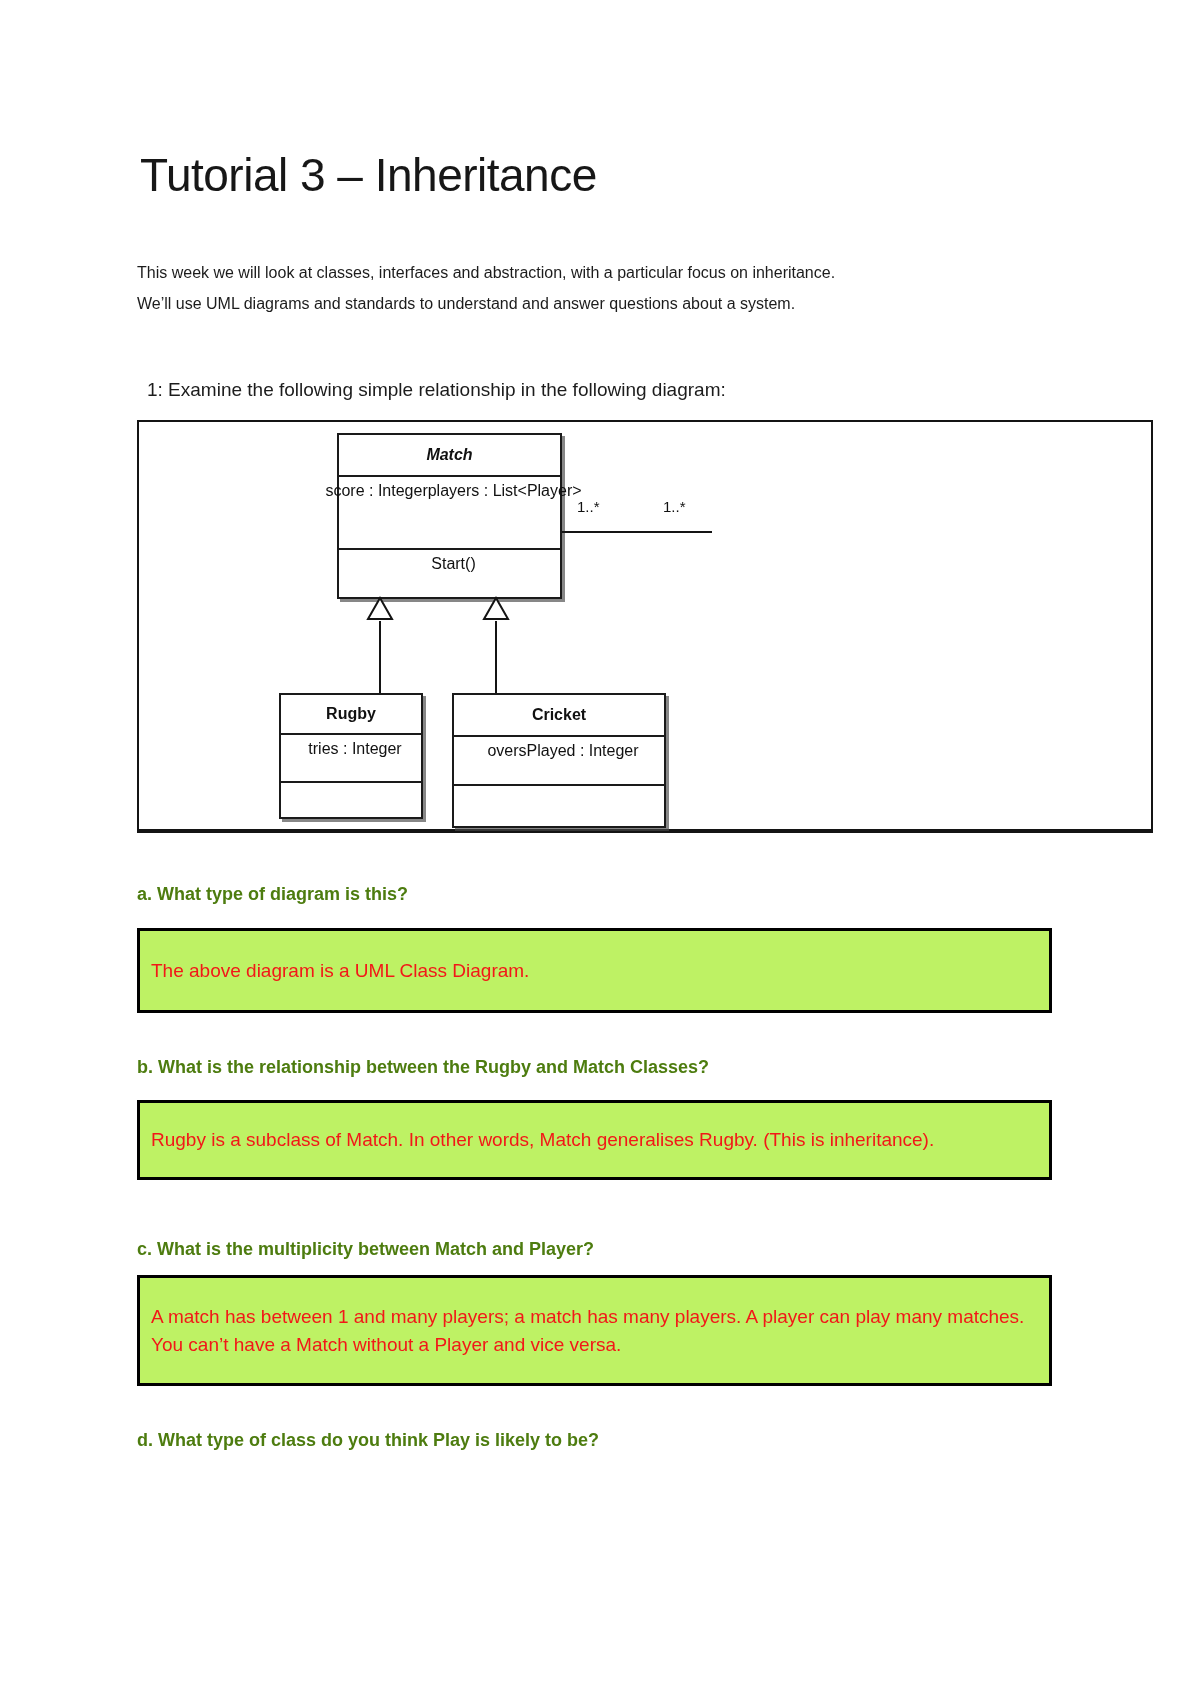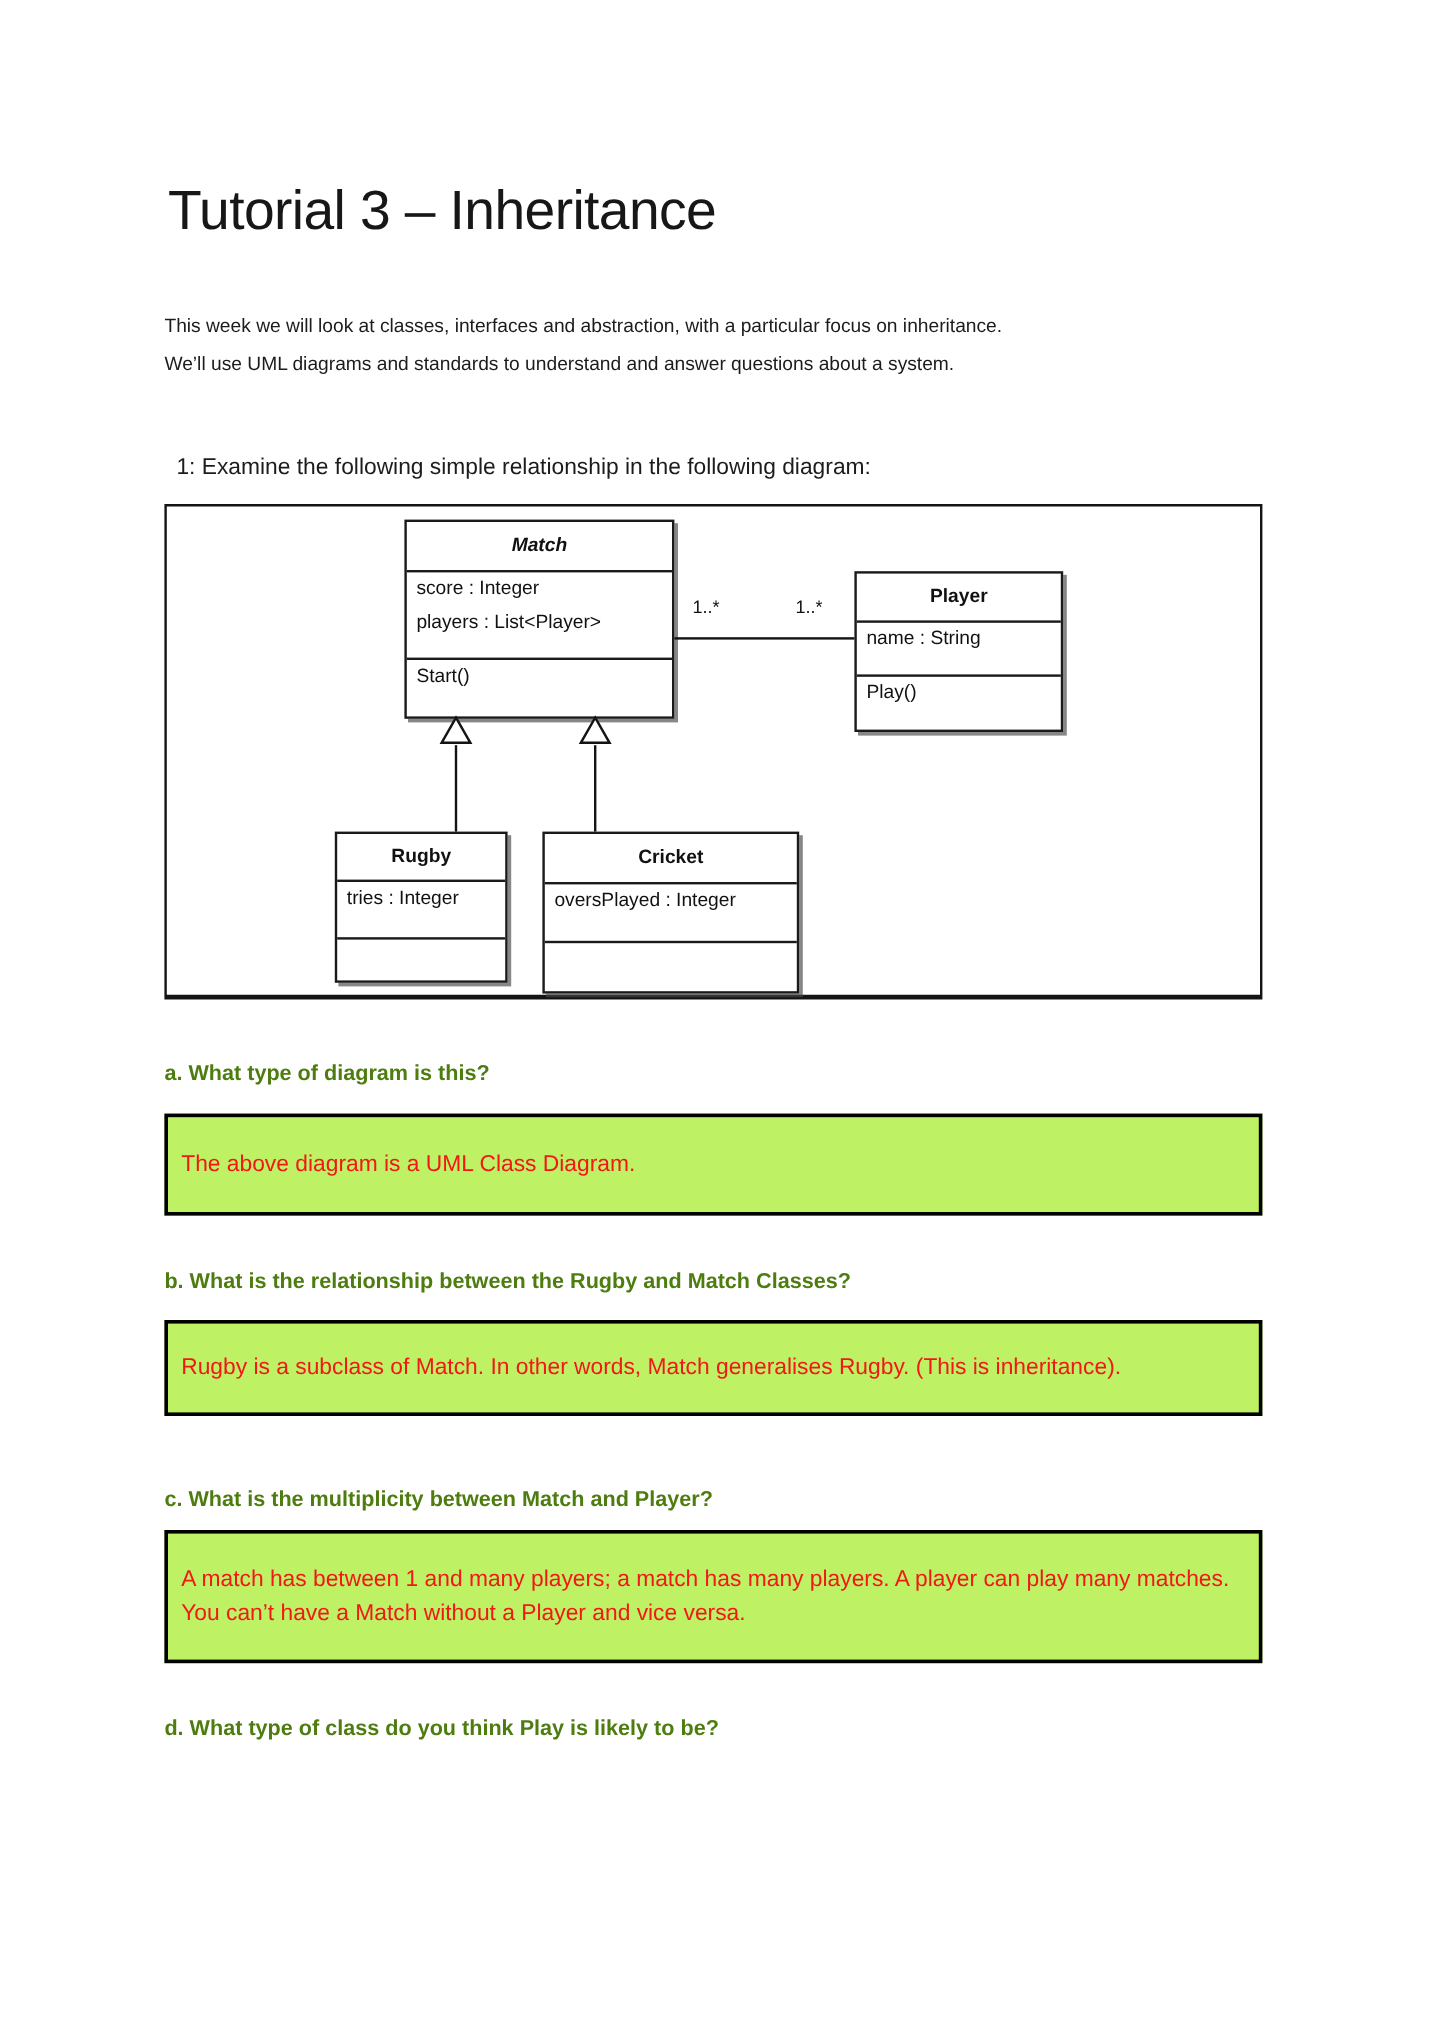--- a/index.html
+++ b/index.html
@@ -10,33 +10,33 @@
   .title{
     position:absolute;left:140px;top:148px;font-size:46px;font-weight:400;
     letter-spacing:-0.5px;color:#171717;white-space:nowrap;
   }
   .bodytext{font-size:16px;line-height:31px;color:#1c1c1c;}
   .intro{position:absolute;left:137px;top:257px;white-space:nowrap;}
   .exercise{position:absolute;left:137px;top:379px;font-size:19px;white-space:nowrap;margin-left:10px;}
 
   
   .frame{
-    position:absolute;left:137px;top:420px;width:915px;height:413px;
+    position:absolute;left:137px;top:420px;width:1016px;height:413px;
     border:2px solid #141414;border-bottom-width:4px;background:#ffffff;box-sizing:border-box;
   }
   .klass{
     position:absolute;background:#ffffff;border:2px solid #1a1a1a;box-sizing:border-box;
     box-shadow:3px 3px 0 rgba(70,70,70,0.65);font-size:16px;color:#111111;
   }
   .kname{
     display:flex;align-items:center;justify-content:center;
     border-bottom:2px solid #1a1a1a;font-weight:700;box-sizing:content-box;
   }
   .kname.abstract{font-style:italic;}
-  .kcomp{display:flex;flex-direction:column;padding-left:8px;box-sizing:content-box;}
+  .kcomp{display:flex;flex-direction:row;justify-content:center;padding-left:8px;box-sizing:content-box;}
   .kcomp.attrs{border-bottom:2px solid #1a1a1a;}
   .kcomp.ops{flex:1;}
   .kline{line-height:28px;white-space:nowrap;}
   .klass-inner{display:flex;flex-direction:column;height:100%;}
   .edge{position:absolute;border-top:2px solid #141414;height:0;}
   .vline{position:absolute;width:2px;background:#141414;}
   .mult{position:absolute;font-size:15px;color:#111111;white-space:nowrap;}
   .tri{position:absolute;}
 
   
@@ -72,31 +72,20 @@
         <div class="kcomp attrs" style="height:71px">
           <div class="kline">score : Integer</div>
           <div class="kline">players : List&lt;Player&gt;</div>
         </div>
         <div class="kcomp ops">
           <div class="kline">Start()</div>
         </div>
       </div>
     </div>
 
-    <div class="klass" style="left:573px;top:54px;width:174px;height:134px">
-      <div class="klass-inner">
-        <div class="kname" style="height:39px">Player</div>
-        <div class="kcomp attrs" style="height:43px">
-          <div class="kline">name : String</div>
-        </div>
-        <div class="kcomp ops">
-          <div class="kline">Play()</div>
-        </div>
-      </div>
-    </div>
 
     <div class="klass" style="left:140px;top:271px;width:144px;height:126px">
       <div class="klass-inner">
         <div class="kname" style="height:38px">Rugby</div>
         <div class="kcomp attrs" style="height:46px">
           <div class="kline">tries : Integer</div>
         </div>
         <div class="kcomp ops"></div>
       </div>
     </div>

